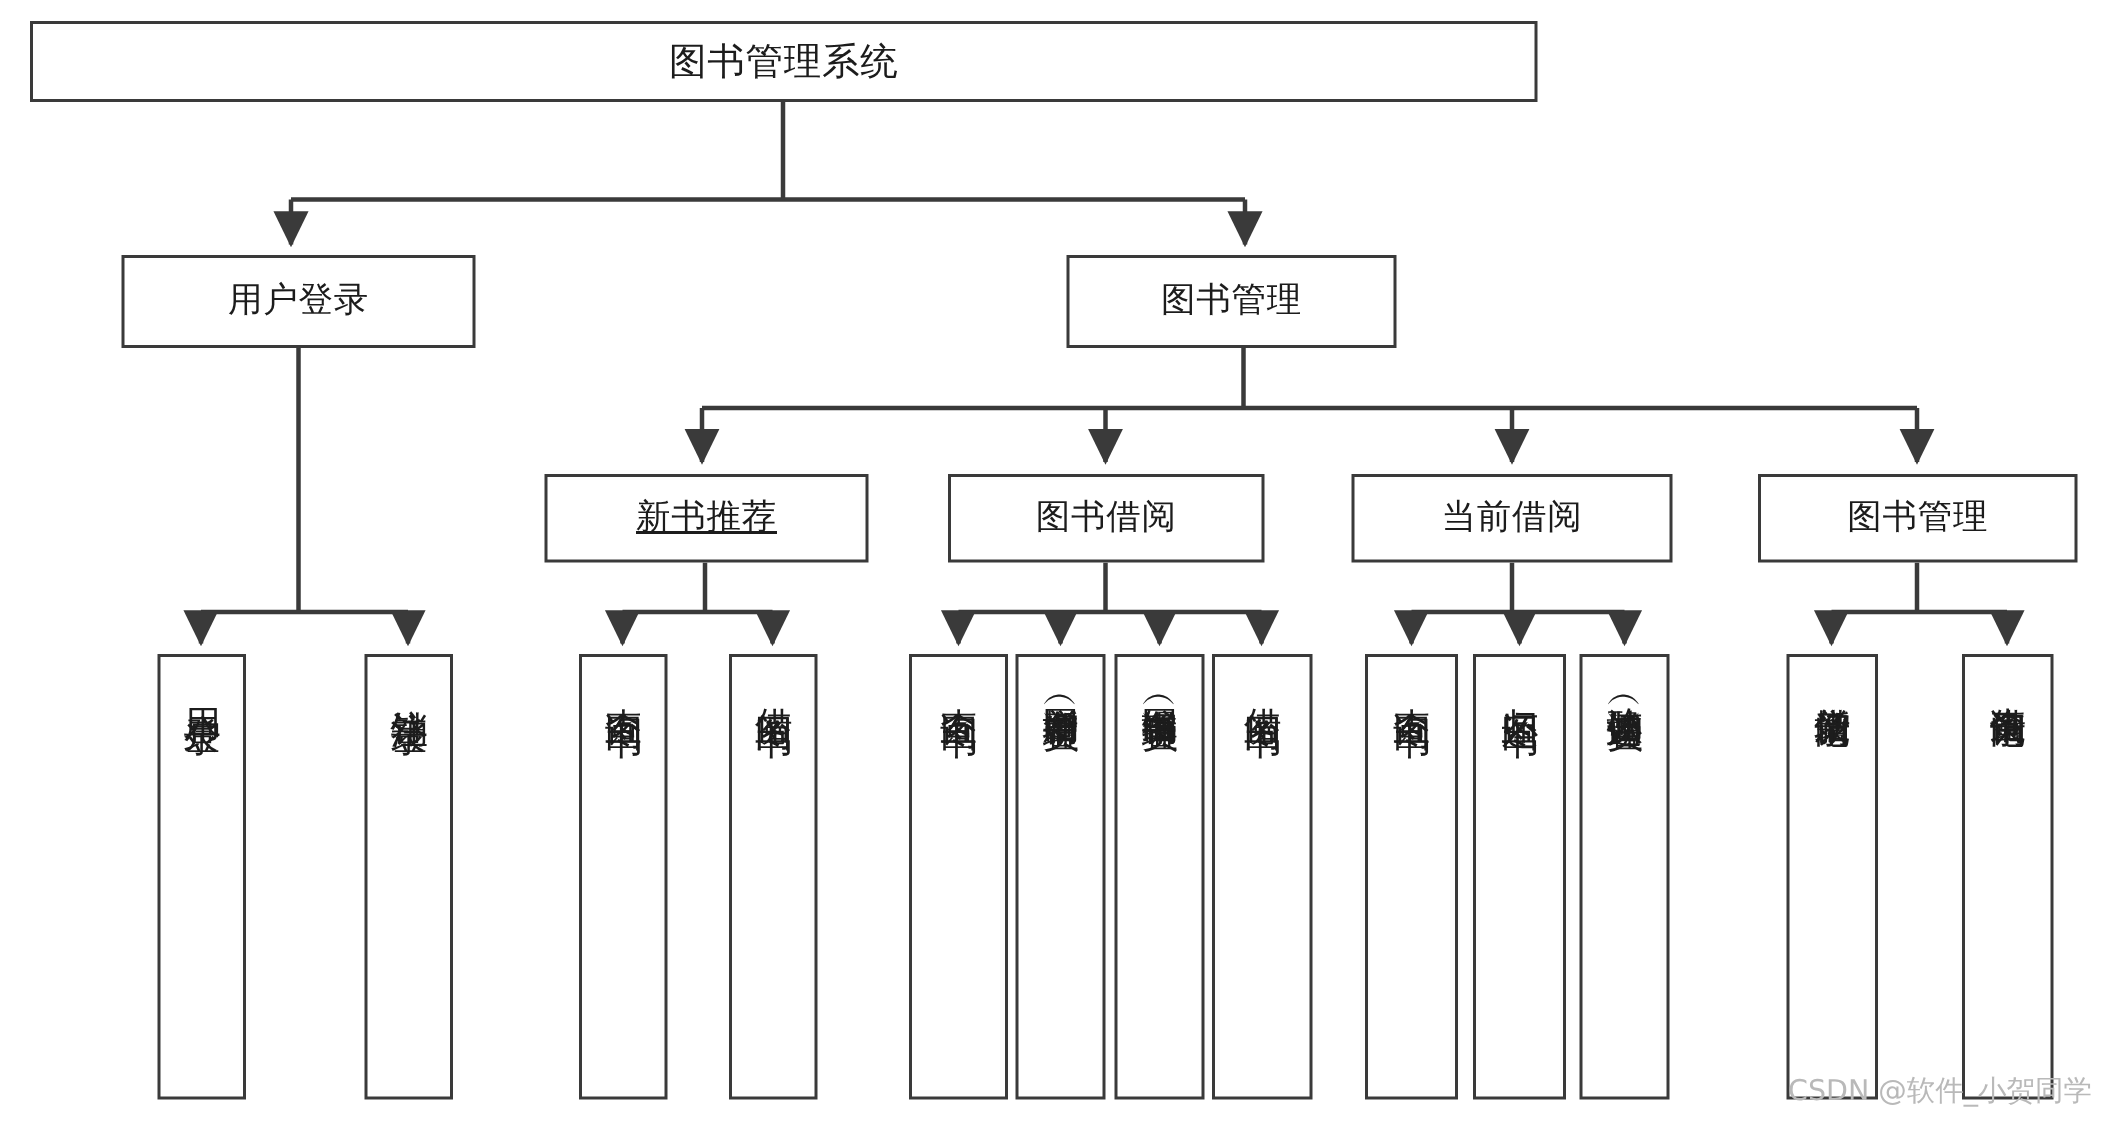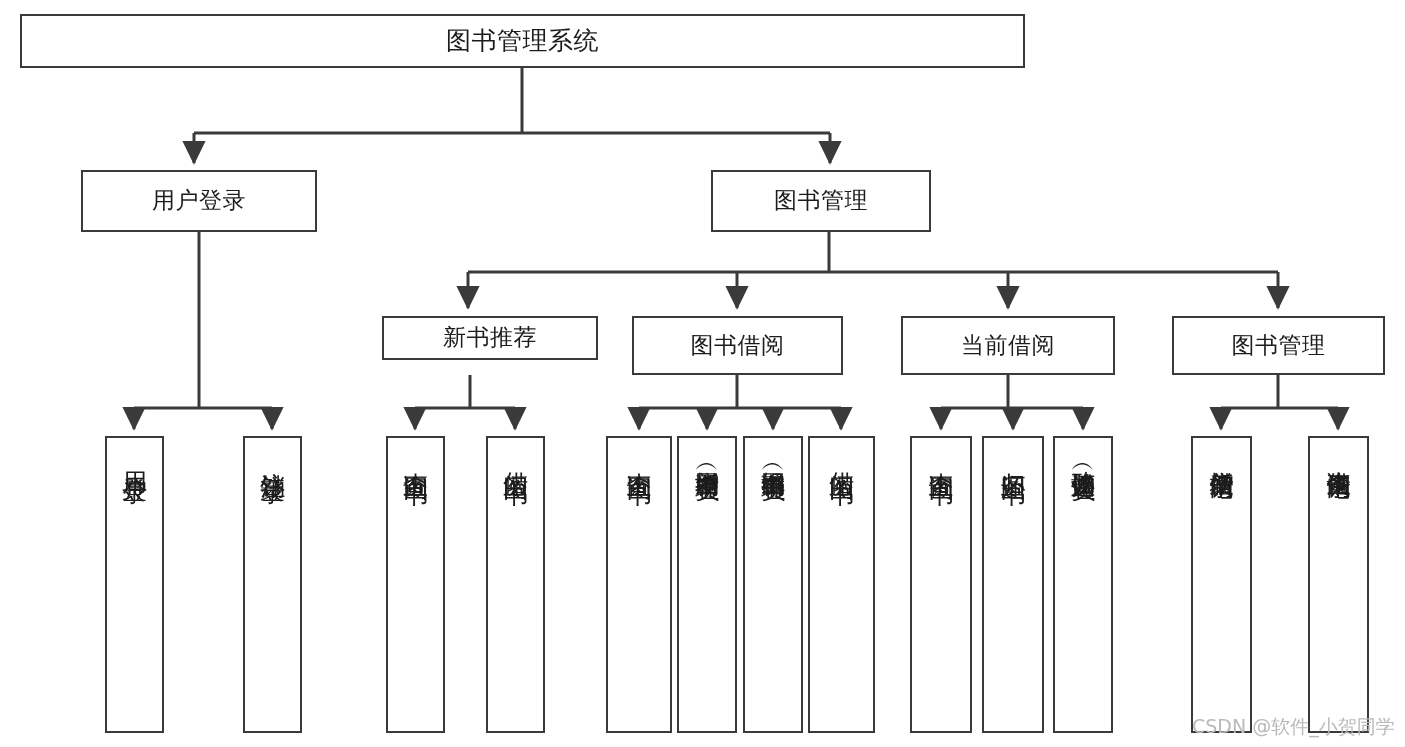--- a/index.html
+++ b/index.html
@@ -139,21 +139,21 @@
     <span class="node-label">图书管理系统</span>
   </div>
 
   <div class="node horizontal" style="left:81px; top:170px; width:236px; height:62px;">
     <span class="node-label">用户登录</span>
   </div>
   <div class="node horizontal" style="left:711px; top:170px; width:220px; height:62px;text-align:right;">
     <span class="node-label">图书管理</span>
   </div>
 
-  <div class="node horizontal" style="left:382px; top:316px; width:216px; height:44px;">
+  <div class="node horizontal" style="left:363px; top:316px; width:216px; height:59px;text-decoration:underline;">
     <span class="node-label">新书推荐</span>
   </div>
   <div class="node horizontal" style="left:901px; top:316px; width:214px; height:59px;">
     <span class="node-label">当前借阅</span>
   </div>
   <div class="node horizontal" style="left:632px; top:316px; width:211px; height:59px;">
     <span class="node-label">图书借阅</span>
   </div>
   <div class="node horizontal" style="left:1172px; top:316px; width:213px; height:59px;">
     <span class="node-label">图书管理</span>

